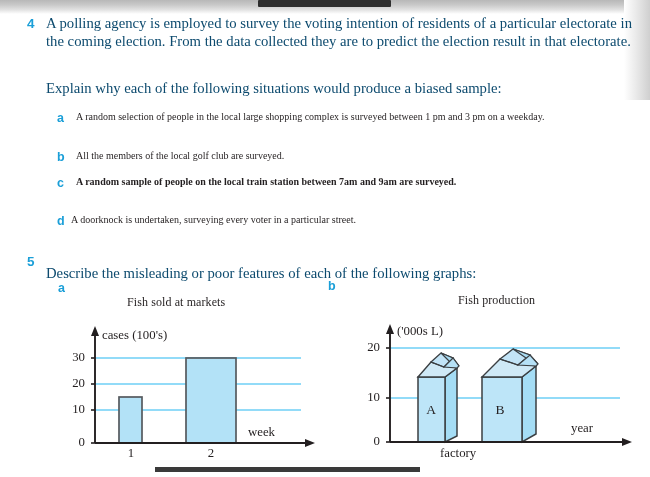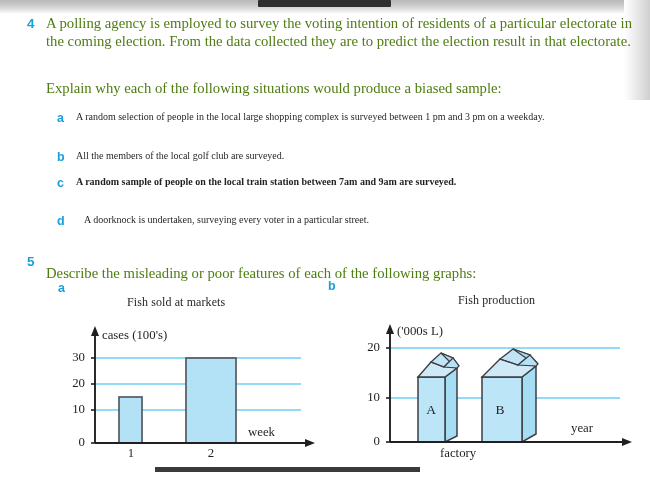--- a/index.html
+++ b/index.html
@@ -31,21 +31,21 @@
     color:#1b9fd8;
     font-family:"Liberation Sans",sans-serif;
     font-weight:bold;
     font-size:13.5px;
   }
   .qtext{
     position:absolute;
     font-size:14.7px;
     line-height:18.3px;
     text-align:justify;
-    color:#4d7c0f;
+    color:#0c4a6e;
   }
   .sublabel{
     position:absolute;
     color:#1b9fd8;
     font-family:"Liberation Sans",sans-serif;
     font-weight:bold;
     font-size:12.5px;
   }
   .subtext{
     position:absolute;
@@ -91,21 +91,21 @@
 <div class="sublabel" style="left:57px;top:111px;">a</div>
 <div class="subtext" style="left:76px;top:108px;width:556px;">A random selection of people in the local large shopping complex is surveyed between 1 pm and 3 pm on a weekday.</div>
 
 <div class="sublabel" style="left:57px;top:150px;">b</div>
 <div class="subtext" style="left:76px;top:147px;width:556px;text-align:left;">All the members of the local golf club are surveyed.</div>
 
 <div class="sublabel" style="left:57px;top:176px;">c</div>
 <div class="subtext" style="left:76px;top:173px;width:556px;font-weight:bold;">A random sample of people on the local train station between 7am and 9am are surveyed.</div>
 
 <div class="sublabel" style="left:57px;top:214px;">d</div>
-<div class="subtext" style="left:84px;top:211px;width:556px;text-align:left;">A doorknock is undertaken, surveying every voter in a particular street.</div>
+<div class="subtext" style="left:71px;top:211px;width:556px;text-align:left;">A doorknock is undertaken, surveying every voter in a particular street.</div>
 
 <div class="qnum" style="left:27px;top:254px;">5</div>
 <div class="qtext" style="left:46px;top:264px;width:586px;text-align:left;">Describe the misleading or poor features of each of the following graphs:</div>
 
 <div class="sublabel" style="left:58px;top:281px;">a</div>
 <div class="sublabel" style="left:328px;top:279px;">b</div>
 
 <div class="chart-title" style="left:127px;top:295px;">Fish sold at markets</div>
 
 <div class="chart-wrap" style="left:55px;top:322px;width:265px;height:135px;">

